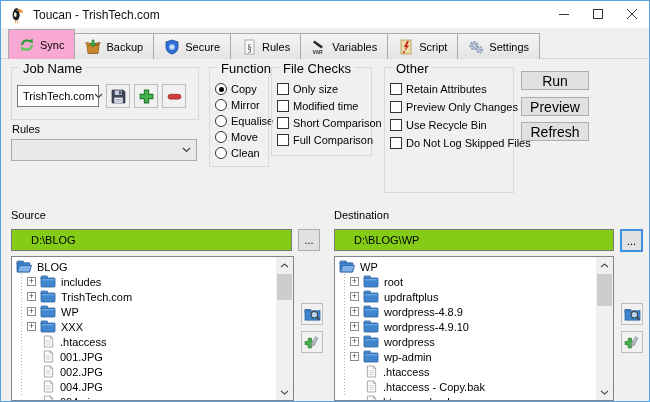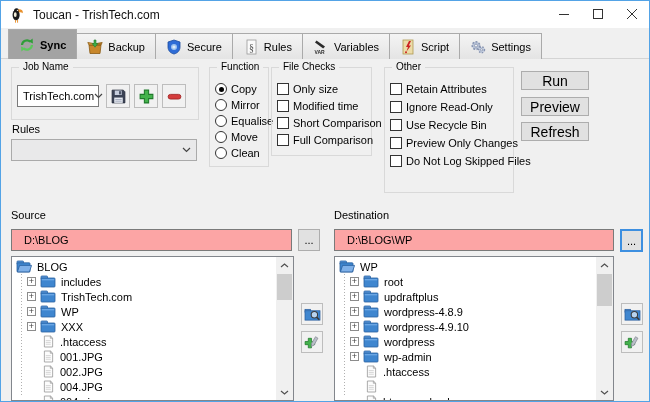--- a/index.html
+++ b/index.html
@@ -12,33 +12,33 @@
   .appicon{width:15px;height:18px;margin:0 8px 0 9px;flex:none}
   .apptitle{font-size:12px;color:#111}
   .capbtn{position:absolute;top:0;width:34px;height:26px;display:flex;align-items:center;justify-content:center}
   .capbtn svg{display:block}
 
   
   .tabstrip{position:absolute;left:8px;top:29px;height:29px;display:flex;align-items:flex-end;z-index:2}
   .tabline{position:absolute;left:0;top:57px;right:0;height:1px;background:#d4d4d4;z-index:1}
   .tab{height:26px;padding:0 10px;border:1px solid #aaaaaa;border-bottom:none;margin-left:-1px;
        background:linear-gradient(#f4f4f4,#e4e4e4);display:flex;align-items:center;gap:5px;position:relative}
-  .tab.selected{height:30px;background:#a3a3a3;z-index:3;font-weight:bold}
+  .tab.selected{height:30px;background:#f9a8d4;z-index:3;font-weight:normal}
   .tabicon{width:16px;height:16px;flex:none}
   .tablabel{font-size:11px;white-space:nowrap}
 
   
   .group{position:absolute;border:1px solid #d9d9d9}
-  .glabel{position:absolute;top:-7px;left:7px;background:#f0f0f0;padding:0 4px;font-size:10px;white-space:nowrap}
+  .glabel{position:absolute;top:-7px;left:7px;background:#f0f0f0;padding:0 4px;font-size:13px;white-space:nowrap}
 
   
   .combo{position:absolute;background:#fff;border:1px solid #7a7a7a;display:flex;align-items:center;padding-left:5px;font-size:11px}
   .combo .chev{margin-left:auto;margin-right:5px;flex:none;display:flex}
   .combo.disabled{background:#e9e9ea;border-color:#aaaaaa}
-  .textbox{position:absolute;border:1px solid #7a7a7a;background:#fca5a5;font:11px "Liberation Sans",sans-serif;padding:0 12px;outline:none}
+  .textbox{position:absolute;border:1px solid #7a7a7a;background:#84cc16;font:11px "Liberation Sans",sans-serif;padding:0 19px;outline:none}
 
   
   .btn{position:absolute;background:#e1e1e1;border:1px solid #adadad;font-size:14px;display:flex;align-items:center;justify-content:center}
   .iconbtn{position:absolute;background:#f1f1f1;border:1px solid #bdbdbd;display:flex;align-items:center;justify-content:center}
   .browsebtn{position:absolute;background:#e1e1e1;border:1px solid #adadad;font-size:11px;display:flex;align-items:center;justify-content:center;line-height:4px}
   .browsebtn.focused{border:2px solid #3d8fe0}
 
   
   .opt-col{position:absolute;display:flex;flex-direction:column}
   .opt-row{display:flex;align-items:center;gap:4px;white-space:nowrap}
@@ -313,29 +313,25 @@
   <div class="group" style="left:383px;top:66px;width:130px;height:126px">
     <span class="glabel">Other</span>
   </div>
   <div class="opt-col" id="other-options" style="left:389px;top:79px;width:126px">
       <div class="opt-row">
         <span class="check"></span>
         <span class="opt-label">Retain Attributes</span>
       </div>
       <div class="opt-row">
         <span class="check"></span>
-        <span class="opt-label">Ignore Read-Only</span>
+        <span class="opt-label">Preview Only Changes</span>
       </div>
       <div class="opt-row">
         <span class="check"></span>
         <span class="opt-label">Use Recycle Bin</span>
-      </div>
-      <div class="opt-row">
-        <span class="check"></span>
-        <span class="opt-label">Preview Only Changes</span>
       </div>
       <div class="opt-row">
         <span class="check"></span>
         <span class="opt-label">Do Not Log Skipped Files</span>
       </div>
     </div>
 
   <div class="btn" style="left:520px;top:70px;width:68px;height:19px">Run</div>
   <div class="btn" style="left:520px;top:96px;width:68px;height:19px">Preview</div>
   <div class="btn" style="left:520px;top:121px;width:68px;height:19px">Refresh</div>
@@ -501,20 +497,21 @@
           <svg class="treeicon fileicon">
             <use href="#sym-file-icon"></use>
           </svg>
           <span class="tree-label">.htaccess</span>
         </div>
         <div class="tree-row lvl1">
           <span class="stub"></span>
           <svg class="treeicon fileicon">
             <use href="#sym-file-icon"></use>
           </svg>
+          <span class="tree-label">.htaccess - Copy.bak</span>
         </div>
         <div class="tree-row lvl1">
           <span class="stub"></span>
           <svg class="treeicon fileicon">
             <use href="#sym-file-icon"></use>
           </svg>
           <span class="tree-label">htaccess.back</span>
         </div>
       </div>
     <div class="vscroll">

